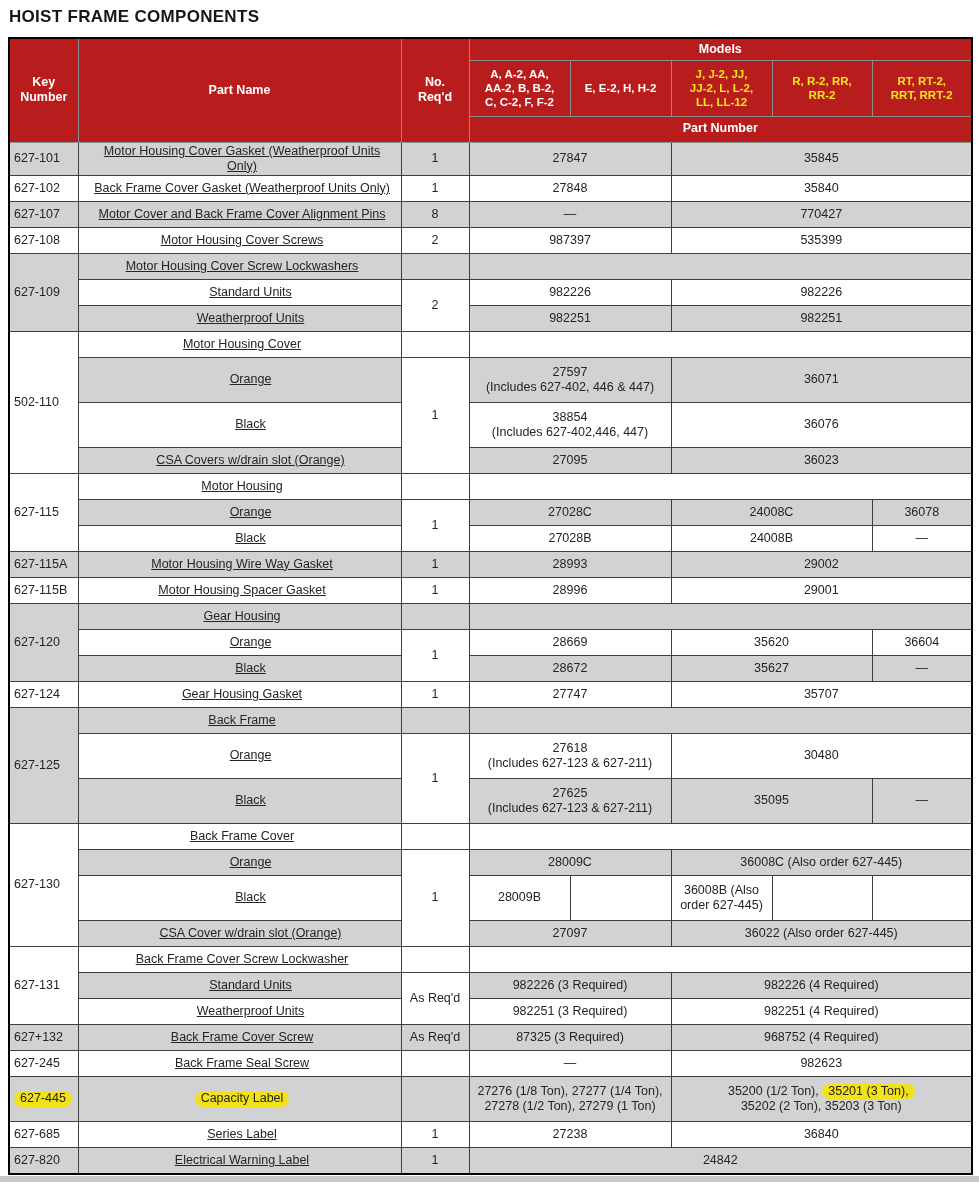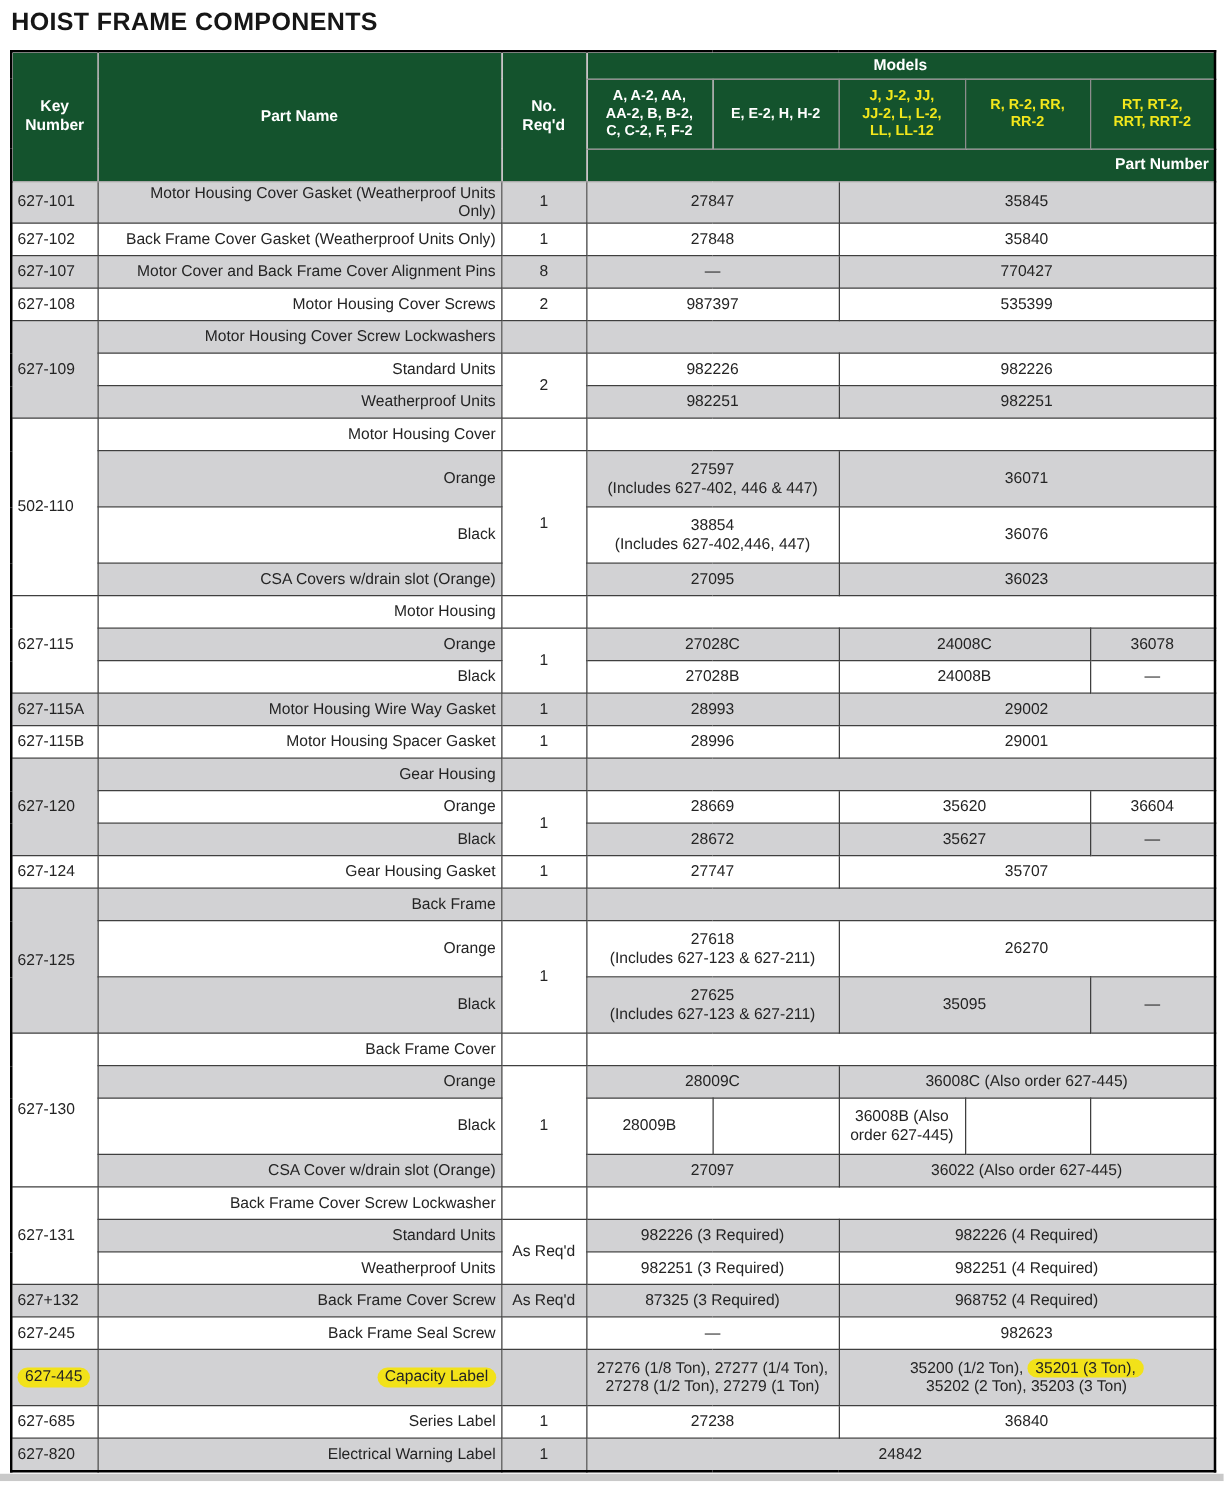--- a/index.html
+++ b/index.html
@@ -1,34 +1,34 @@
 <!DOCTYPE html>
 <html><head>
 <meta charset="utf-8">
 <style>
   html,body{margin:0;padding:0;background:#fff;width:979px;}
   body{font-family:"Liberation Sans","DejaVu Sans",sans-serif;color:#242424;}
-  .title{font-size:20px;font-weight:800;letter-spacing:.3px;color:#161616;margin:7px 0 10px 9px;}
+  .title{font-size:17px;font-weight:800;letter-spacing:.3px;color:#161616;margin:7px 0 10px 9px;}
   table{border-collapse:collapse;table-layout:fixed;width:963px;margin-left:8px;border:2px solid #000;}
   td,th{overflow:hidden;vertical-align:middle;font-size:12.5px;line-height:1.22;padding:1px 4px;}
   
-  thead th{background:#14532d;color:#fff;font-weight:700;border:1px solid #8d8d8d;margin-top:40px;}
+  thead th{background:#b91c1c;color:#fff;font-weight:700;border:1px solid #8d8d8d;margin-top:40px;}
   thead .band{font-size:12.5px;}
   thead .mcol{font-size:11.5px;white-space:pre-line;}
   thead .yellow{color:#f2e71c;}
   thead .lhead{white-space:pre-line;font-size:12.5px;}
   tr{height:26px;}
   tr.t45{height:45px;}
-  tr.hm{height:22px;} tr.hc{height:56px;} tr.hp{height:26px;text-align:right;}
+  tr.hm{height:22px;} tr.hc{height:56px;} tr.hp{height:26px;}
   
   tbody td{border:1px solid #3f3f3f;}
   .g{background:#d2d2d4;}
   .w{background:#ffffff;}
   .key{text-align:left;}
-  .name{text-align:right;padding-left:9px;}
+  .name{text-align:center;padding-left:9px;text-decoration:underline;}
   .sub{padding-left:26px;}
   .rq{text-align:center;}
   .pn{text-align:center;white-space:pre-line;}
   .hl{background:#f2e219;border-radius:8px;padding:0 6px;display:inline-block;}
   .shadow{width:979px;height:6px;background:#c9c9c9;margin-top:1px;}
 </style>
 </head>
 <body>
 
 <div class="title">HOIST FRAME COMPONENTS</div>
@@ -208,21 +208,21 @@
       <td class="key g" rowspan="3">627-125</td>
       <td class="name g">Back Frame</td>
       <td class="rq g"></td>
       <td class="g" colspan="5"></td>
     </tr>
     <tr class="t45">
       <td class="name sub w">Orange</td>
       <td class="rq w" rowspan="2">1</td>
       <td class="pn w" colspan="2">27618
 (Includes 627-123 &amp; 627-211)</td>
-      <td class="pn w" colspan="3">26270</td>
+      <td class="pn w" colspan="3">30480</td>
     </tr>
     <tr class="t45">
       <td class="name sub g">Black</td>
       <td class="pn g" colspan="2">27625
 (Includes 627-123 &amp; 627-211)</td>
       <td class="pn g" colspan="2">35095</td>
       <td class="pn g">—</td>
     </tr>
 
     <tr>

